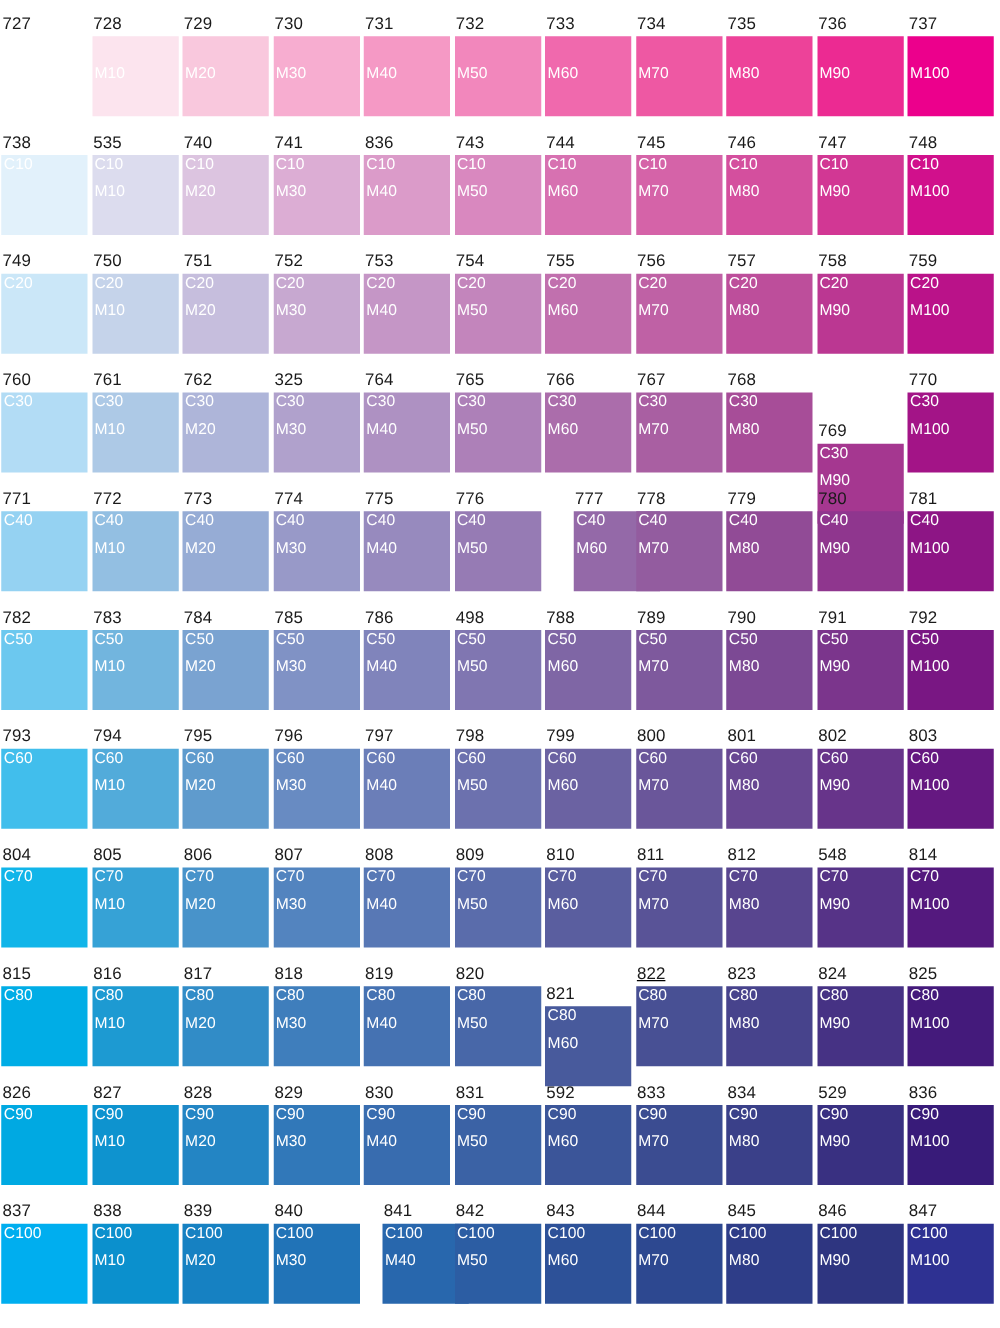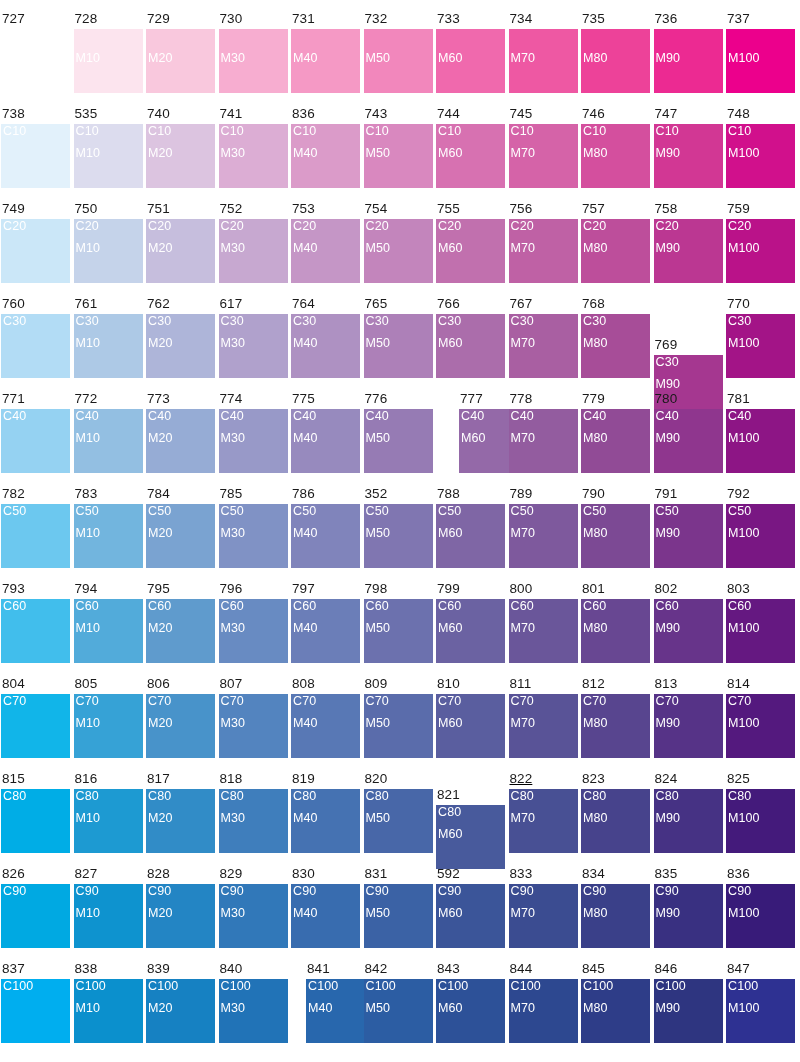--- a/index.html
+++ b/index.html
@@ -379,21 +379,21 @@
     <div class="swatch-cell" style="left: 146px; top: 297px;">
       <div class="swatch-num">762</div>
       <div class="swatch-box" style="background: rgb(174, 181, 217);">
         <div class="ink-labels">
           <div class="ink-line c-line">C30</div>
           <div class="ink-line m-line">M20</div>
         </div>
       </div>
     </div>
     <div class="swatch-cell" style="left: 218.5px; top: 297px;">
-      <div class="swatch-num">617</div>
+      <div class="swatch-num">325</div>
       <div class="swatch-box" style="background: rgb(176, 161, 204);">
         <div class="ink-labels">
           <div class="ink-line c-line">C30</div>
           <div class="ink-line m-line">M30</div>
         </div>
       </div>
     </div>
     <div class="swatch-cell" style="left: 291px; top: 297px;">
       <div class="swatch-num">764</div>
       <div class="swatch-box" style="background: rgb(174, 145, 194);">
@@ -595,21 +595,21 @@
     <div class="swatch-cell" style="left: 291px; top: 487px;">
       <div class="swatch-num">786</div>
       <div class="swatch-box" style="background: rgb(128, 132, 187);">
         <div class="ink-labels">
           <div class="ink-line c-line">C50</div>
           <div class="ink-line m-line">M40</div>
         </div>
       </div>
     </div>
     <div class="swatch-cell" style="left: 363.5px; top: 487px;">
-      <div class="swatch-num">352</div>
+      <div class="swatch-num">498</div>
       <div class="swatch-box" style="background: rgb(128, 118, 177);">
         <div class="ink-labels">
           <div class="ink-line c-line">C50</div>
           <div class="ink-line m-line">M50</div>
         </div>
       </div>
     </div>
     <div class="swatch-cell" style="left: 436px; top: 487px;">
       <div class="swatch-num">788</div>
       <div class="swatch-box" style="background: rgb(127, 102, 165);">
@@ -829,21 +829,21 @@
     <div class="swatch-cell" style="left: 581px; top: 677px;">
       <div class="swatch-num">812</div>
       <div class="swatch-box" style="background: rgb(88, 69, 143);">
         <div class="ink-labels">
           <div class="ink-line c-line">C70</div>
           <div class="ink-line m-line">M80</div>
         </div>
       </div>
     </div>
     <div class="swatch-cell" style="left: 653.5px; top: 677px;">
-      <div class="swatch-num">813</div>
+      <div class="swatch-num">548</div>
       <div class="swatch-box" style="background: rgb(86, 51, 135);">
         <div class="ink-labels">
           <div class="ink-line c-line">C70</div>
           <div class="ink-line m-line">M90</div>
         </div>
       </div>
     </div>
     <div class="swatch-cell" style="left: 726px; top: 677px;">
       <div class="swatch-num">814</div>
       <div class="swatch-box" style="background: rgb(84, 25, 126);">
@@ -1027,21 +1027,21 @@
     <div class="swatch-cell" style="left: 581px; top: 867px;">
       <div class="swatch-num">834</div>
       <div class="swatch-box" style="background: rgb(58, 64, 137);">
         <div class="ink-labels">
           <div class="ink-line c-line">C90</div>
           <div class="ink-line m-line">M80</div>
         </div>
       </div>
     </div>
     <div class="swatch-cell" style="left: 653.5px; top: 867px;">
-      <div class="swatch-num">835</div>
+      <div class="swatch-num">529</div>
       <div class="swatch-box" style="background: rgb(57, 48, 129);">
         <div class="ink-labels">
           <div class="ink-line c-line">C90</div>
           <div class="ink-line m-line">M90</div>
         </div>
       </div>
     </div>
     <div class="swatch-cell" style="left: 726px; top: 867px;">
       <div class="swatch-num">836</div>
       <div class="swatch-box" style="background: rgb(56, 27, 121);">

